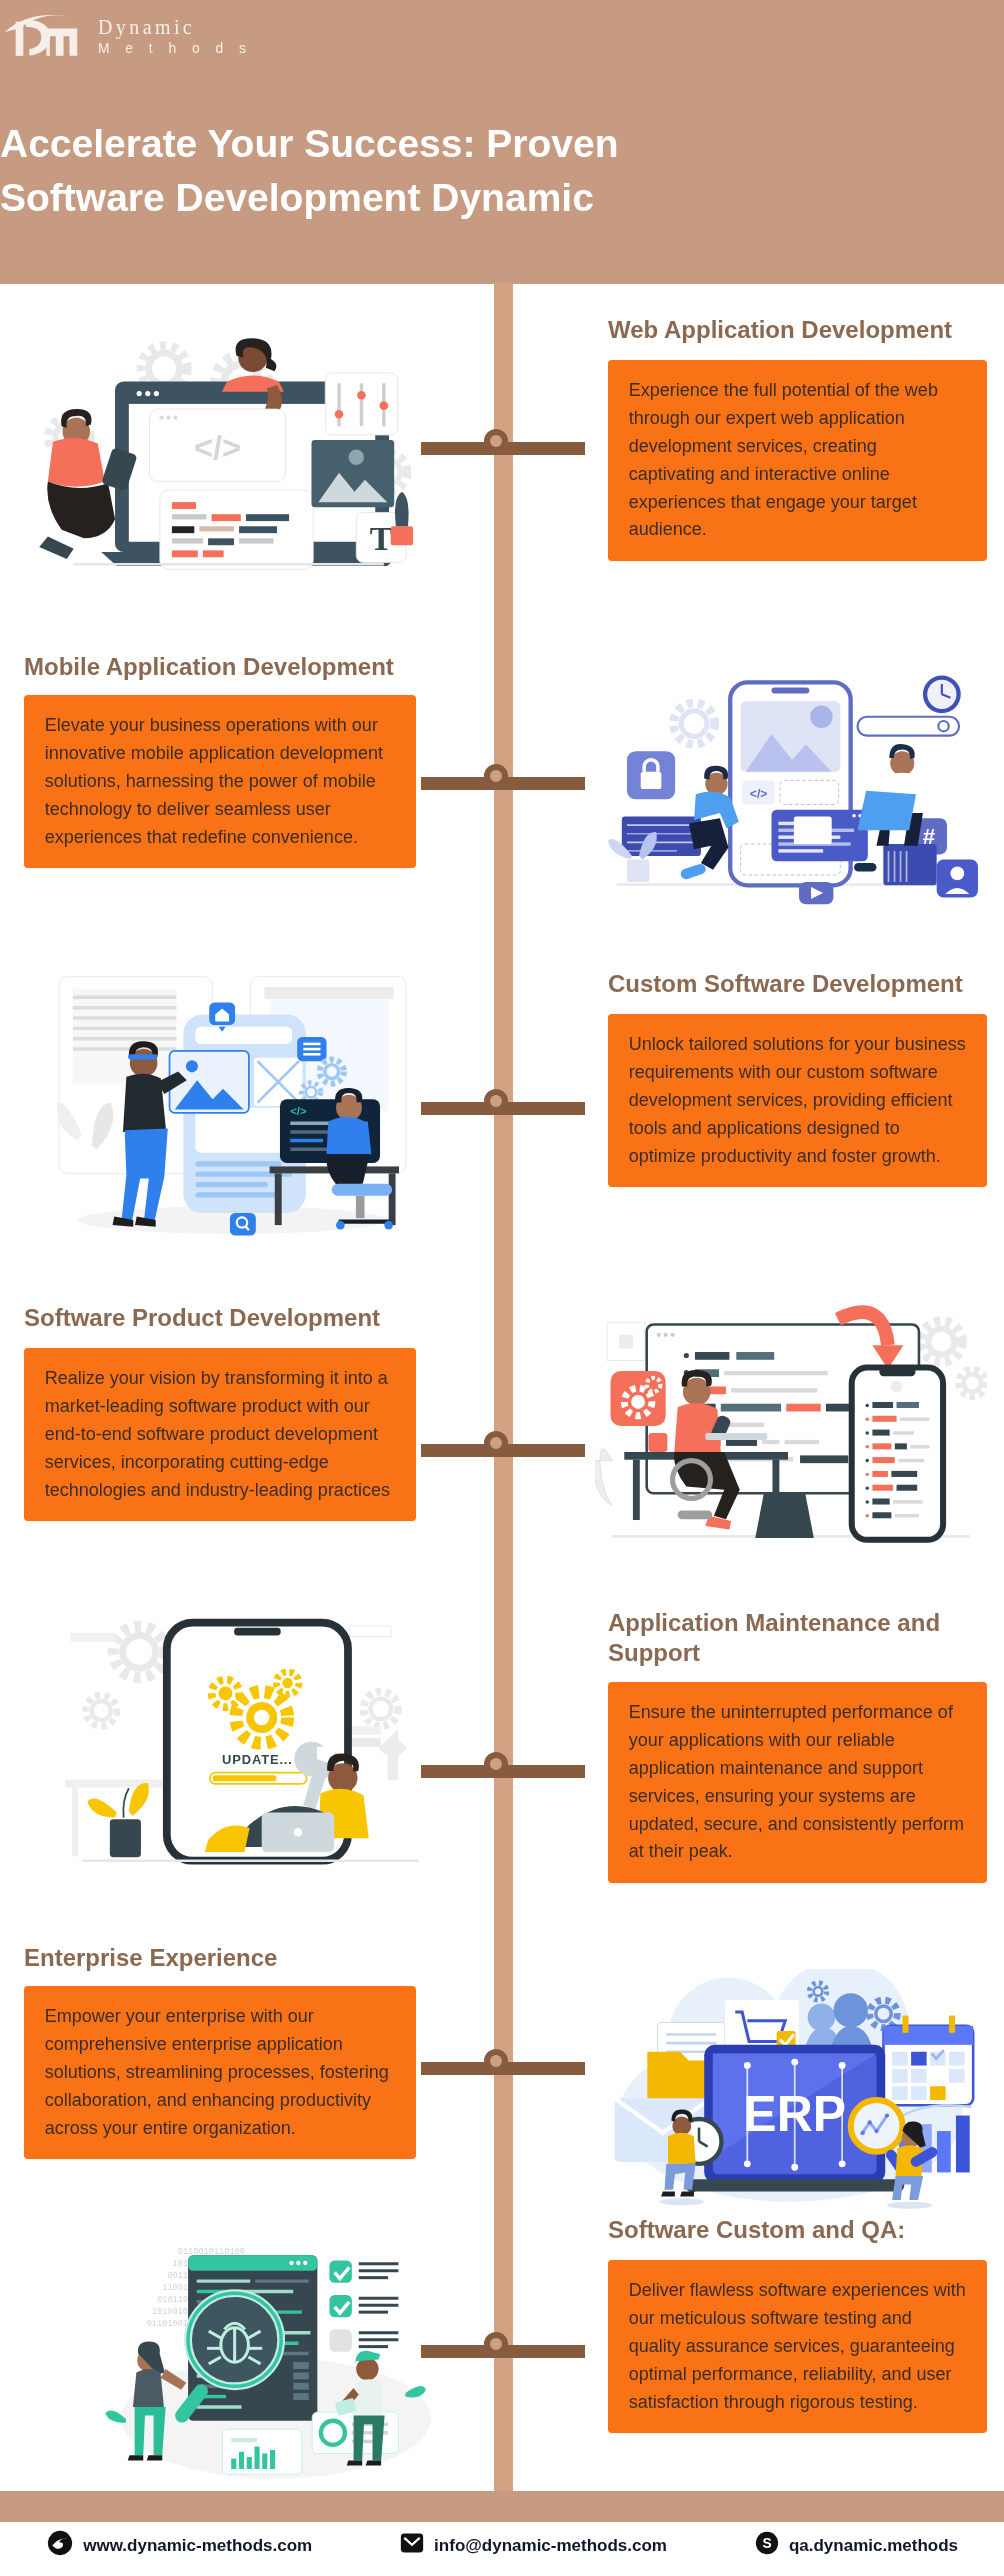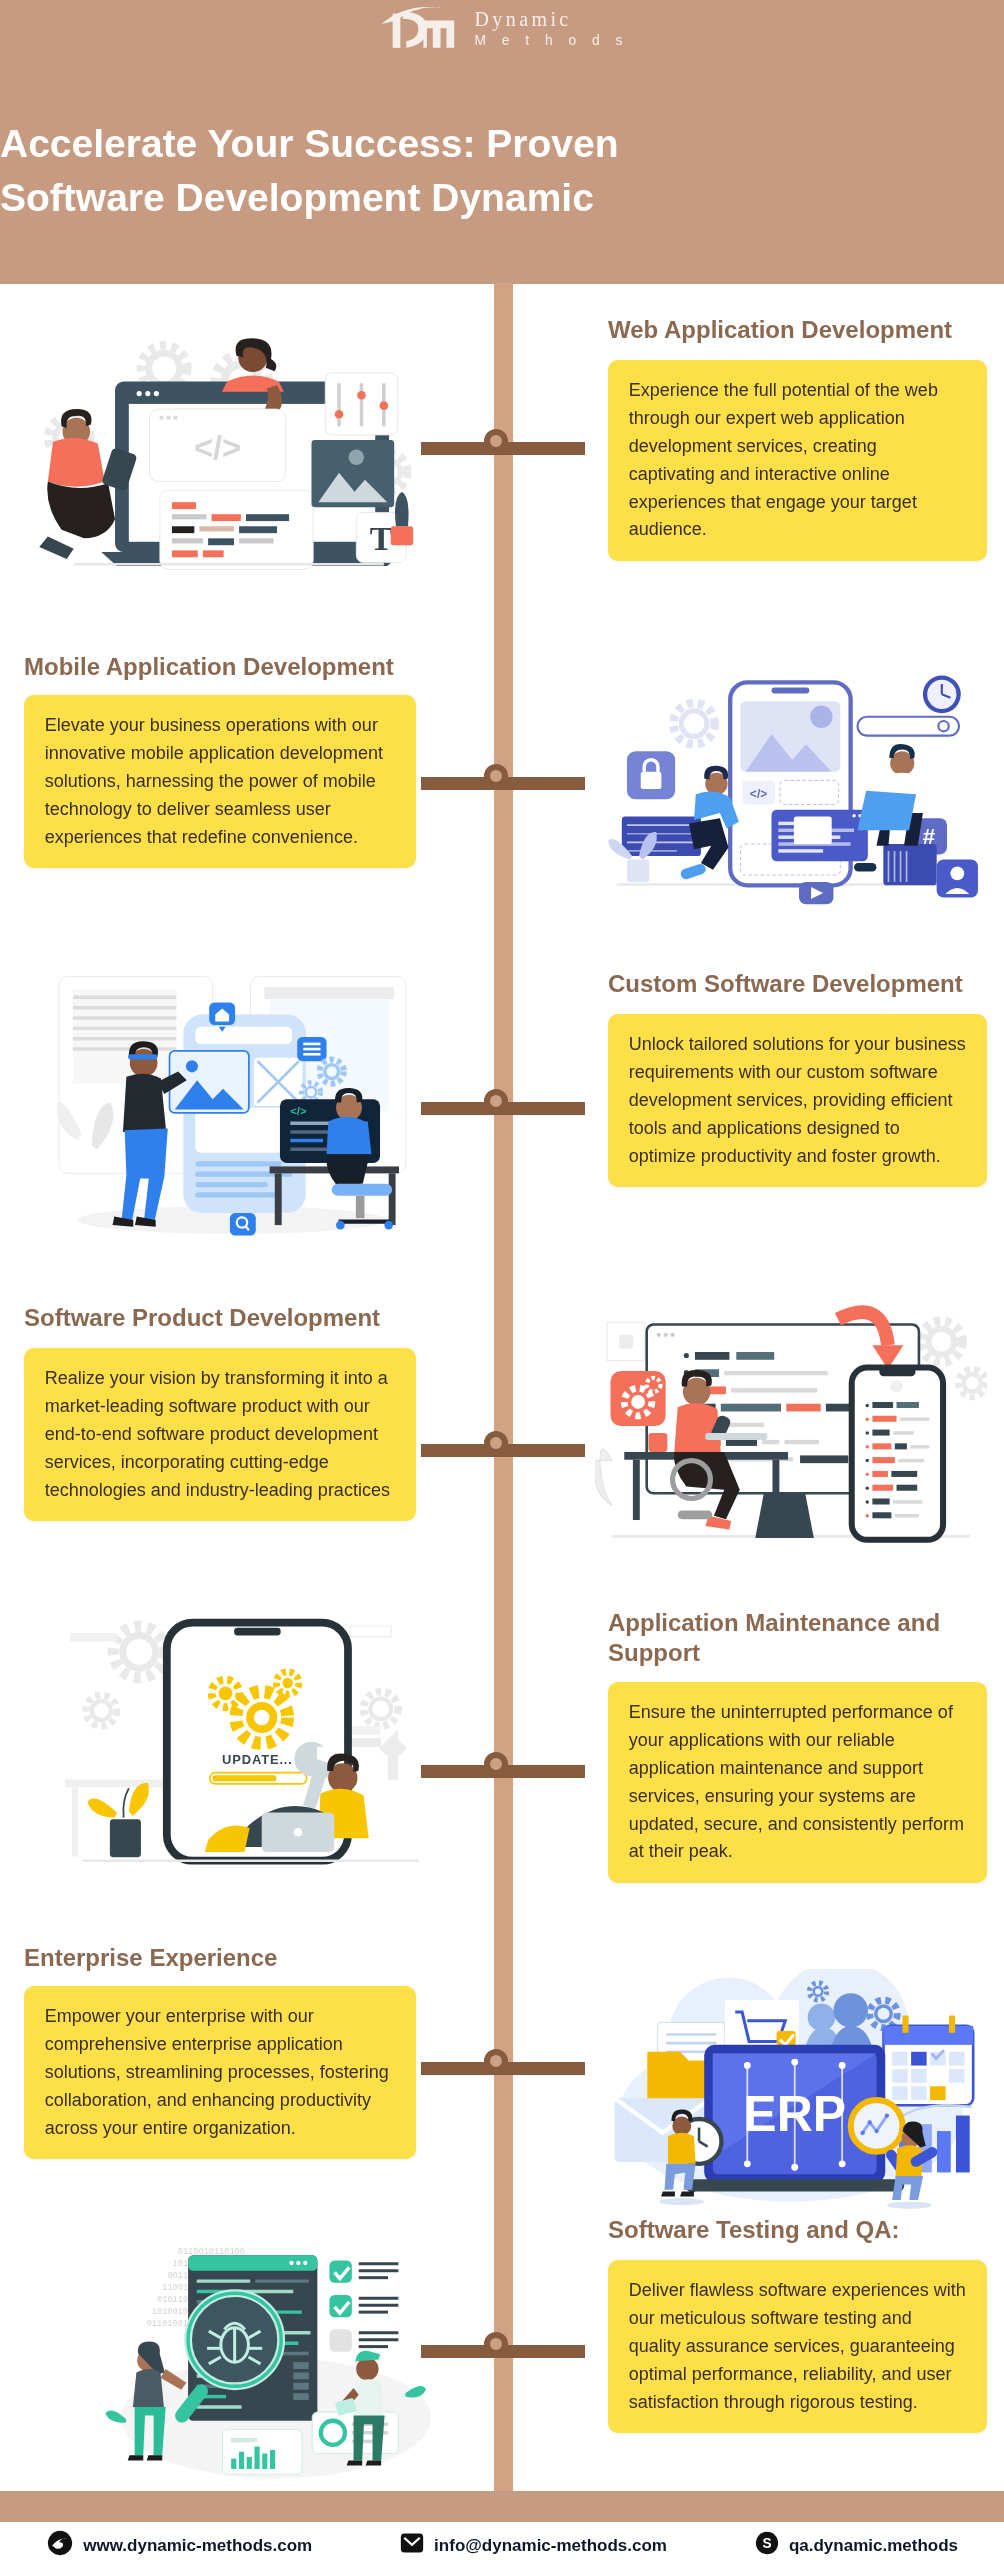--- a/index.html
+++ b/index.html
@@ -2,35 +2,35 @@
 <html style="font-size:13.8px"><head>
 <meta charset="utf-8">
 <style>
   * { margin:0; padding:0; box-sizing:border-box; }
   html,body { background:#ffffff; }
   body { font-family:"Liberation Sans", sans-serif; }
   .page { position:relative; width:1005px; height:2576px; margin:0 auto; background:#ffffff; overflow:hidden; }
 
   
   .header { position:absolute; top:0; left:0; width:1005px; height:284px; background:#c69b82; }
-  .logo { position:absolute; top:0; left:0; width:1005px; display:flex; justify-content:center; align-items:center; gap:12px; }
+  .logo { position:absolute; top:8px; left:0; width:1005px; display:flex; align-items:center; gap:12px; }
   .logo-text { color:#f6efe9; text-align:left; }
   .logo-text .l1 { font-size:20px; letter-spacing:3.4px; font-family:"Liberation Serif", serif; }
   .logo-text .l2 { font-size:13.8px; letter-spacing:6px; font-family:Liberation Sans, sans-serif; margin-top:2.6px; }
   .hero-title { position:absolute; top:117px; left:0; width:1005px; text-align:left; color:#ffffff; font-weight:bold; font-size:39px; line-height:1.38; }
 
   
   .tl-line { position:absolute; left:494px; top:283px; width:19px; height:2208px; background:#d2a283; }
   .tl-node { position:absolute; left:0; top:0; }
   .tl-bar { position:absolute; left:421px; width:164px; height:13px; background:#875c3e; }
   .tl-dot { position:absolute; left:484px; width:24px; height:24px; border:6.9px solid #875c3e; border-radius:50%; background:#cda080; }
 
   
   .sec-title { position:absolute; color:#8b6951; font-weight:bold; font-size:24px; text-align:left; line-height:1.25; }
-  .sec-card { position:absolute; background:#fde047; border-radius:10px; padding:17px 20.7px; color:#3a2d26; font-size:18px; line-height:1.55; box-shadow:0 0.9px 2.6px rgba(0,0,0,0.06); }
+  .sec-card { position:absolute; background:#f97316; border-radius:4px; padding:17px 20.7px; color:#3a2d26; font-size:18px; line-height:1.55; box-shadow:0 0.9px 2.6px rgba(0,0,0,0.06); }
   .t-right { left:608px; width:379px; }
   .t-left  { left:24px;  width:392px; }
   .illo { position:absolute; }
   .illo svg { display:block; width:100%; height:100%; }
 
   
   .foot-band { position:absolute; left:0; top:2491px; width:1005px; height:31px; background:#c69b82; }
   .contacts { position:absolute; left:0; top:2522px; width:1005px; height:47px; display:flex; align-items:center; justify-content:space-between; padding:0 47px; }
   .contact { display:flex; align-items:center; gap:10.3px; font-size:17px; font-weight:bold; color:#0f172a; }
 </style>
@@ -612,21 +612,21 @@
       <circle cx="362" cy="196" r="11" fill="#a97455"></circle>
       <path d="M352 188 q2 -12 13 -11 q12 1 10 12 l4 16 -6 2 z" fill="#1d1d1d"></path>
       <path d="M346 208 q16 -8 30 2 l-2 30 h-30 z" fill="#f5b800"></path>
       <path d="M344 240 h32 l-6 28 -10 0 2 -18 -10 0 -2 18 -10 0 z" fill="#7a9bdc"></path>
       <rect x="360" y="212" width="34" height="12" rx="6" transform="rotate(-30 377 218)" fill="#3b55d6"></rect>
       <ellipse cx="96" cy="270" rx="26" ry="4" fill="#d9e4f5"></ellipse>
         <ellipse cx="360" cy="274" rx="26" ry="4" fill="#d9e4f5"></ellipse>
     </svg>
   </div>
 
-  <div class="sec-title t-right" style="top:2215px">Software Testing and QA:</div>
+  <div class="sec-title t-right" style="top:2215px">Software Custom and QA:</div>
   <div class="sec-card t-right" style="top:2260px">Deliver flawless software experiences with our meticulous software testing and quality assurance services, guaranteeing optimal performance, reliability, and user satisfaction through rigorous testing.</div>
   <div class="illo" style="left:95px; top:2224px; width:362px; height:259px">
     <svg viewBox="0 0 420 300">
       <ellipse cx="210" cy="225" rx="180" ry="70" fill="#f4f4f4"></ellipse>
 
       <g font-size="10" fill="#d3d3d3" font-family="Liberation Mono, monospace">
         <text x="96" y="34">0110010110100</text>
         <text x="90" y="48">1010011010011</text>
         <text x="84" y="62">0011010100110</text>
         <text x="78" y="76">1100101101001</text>

